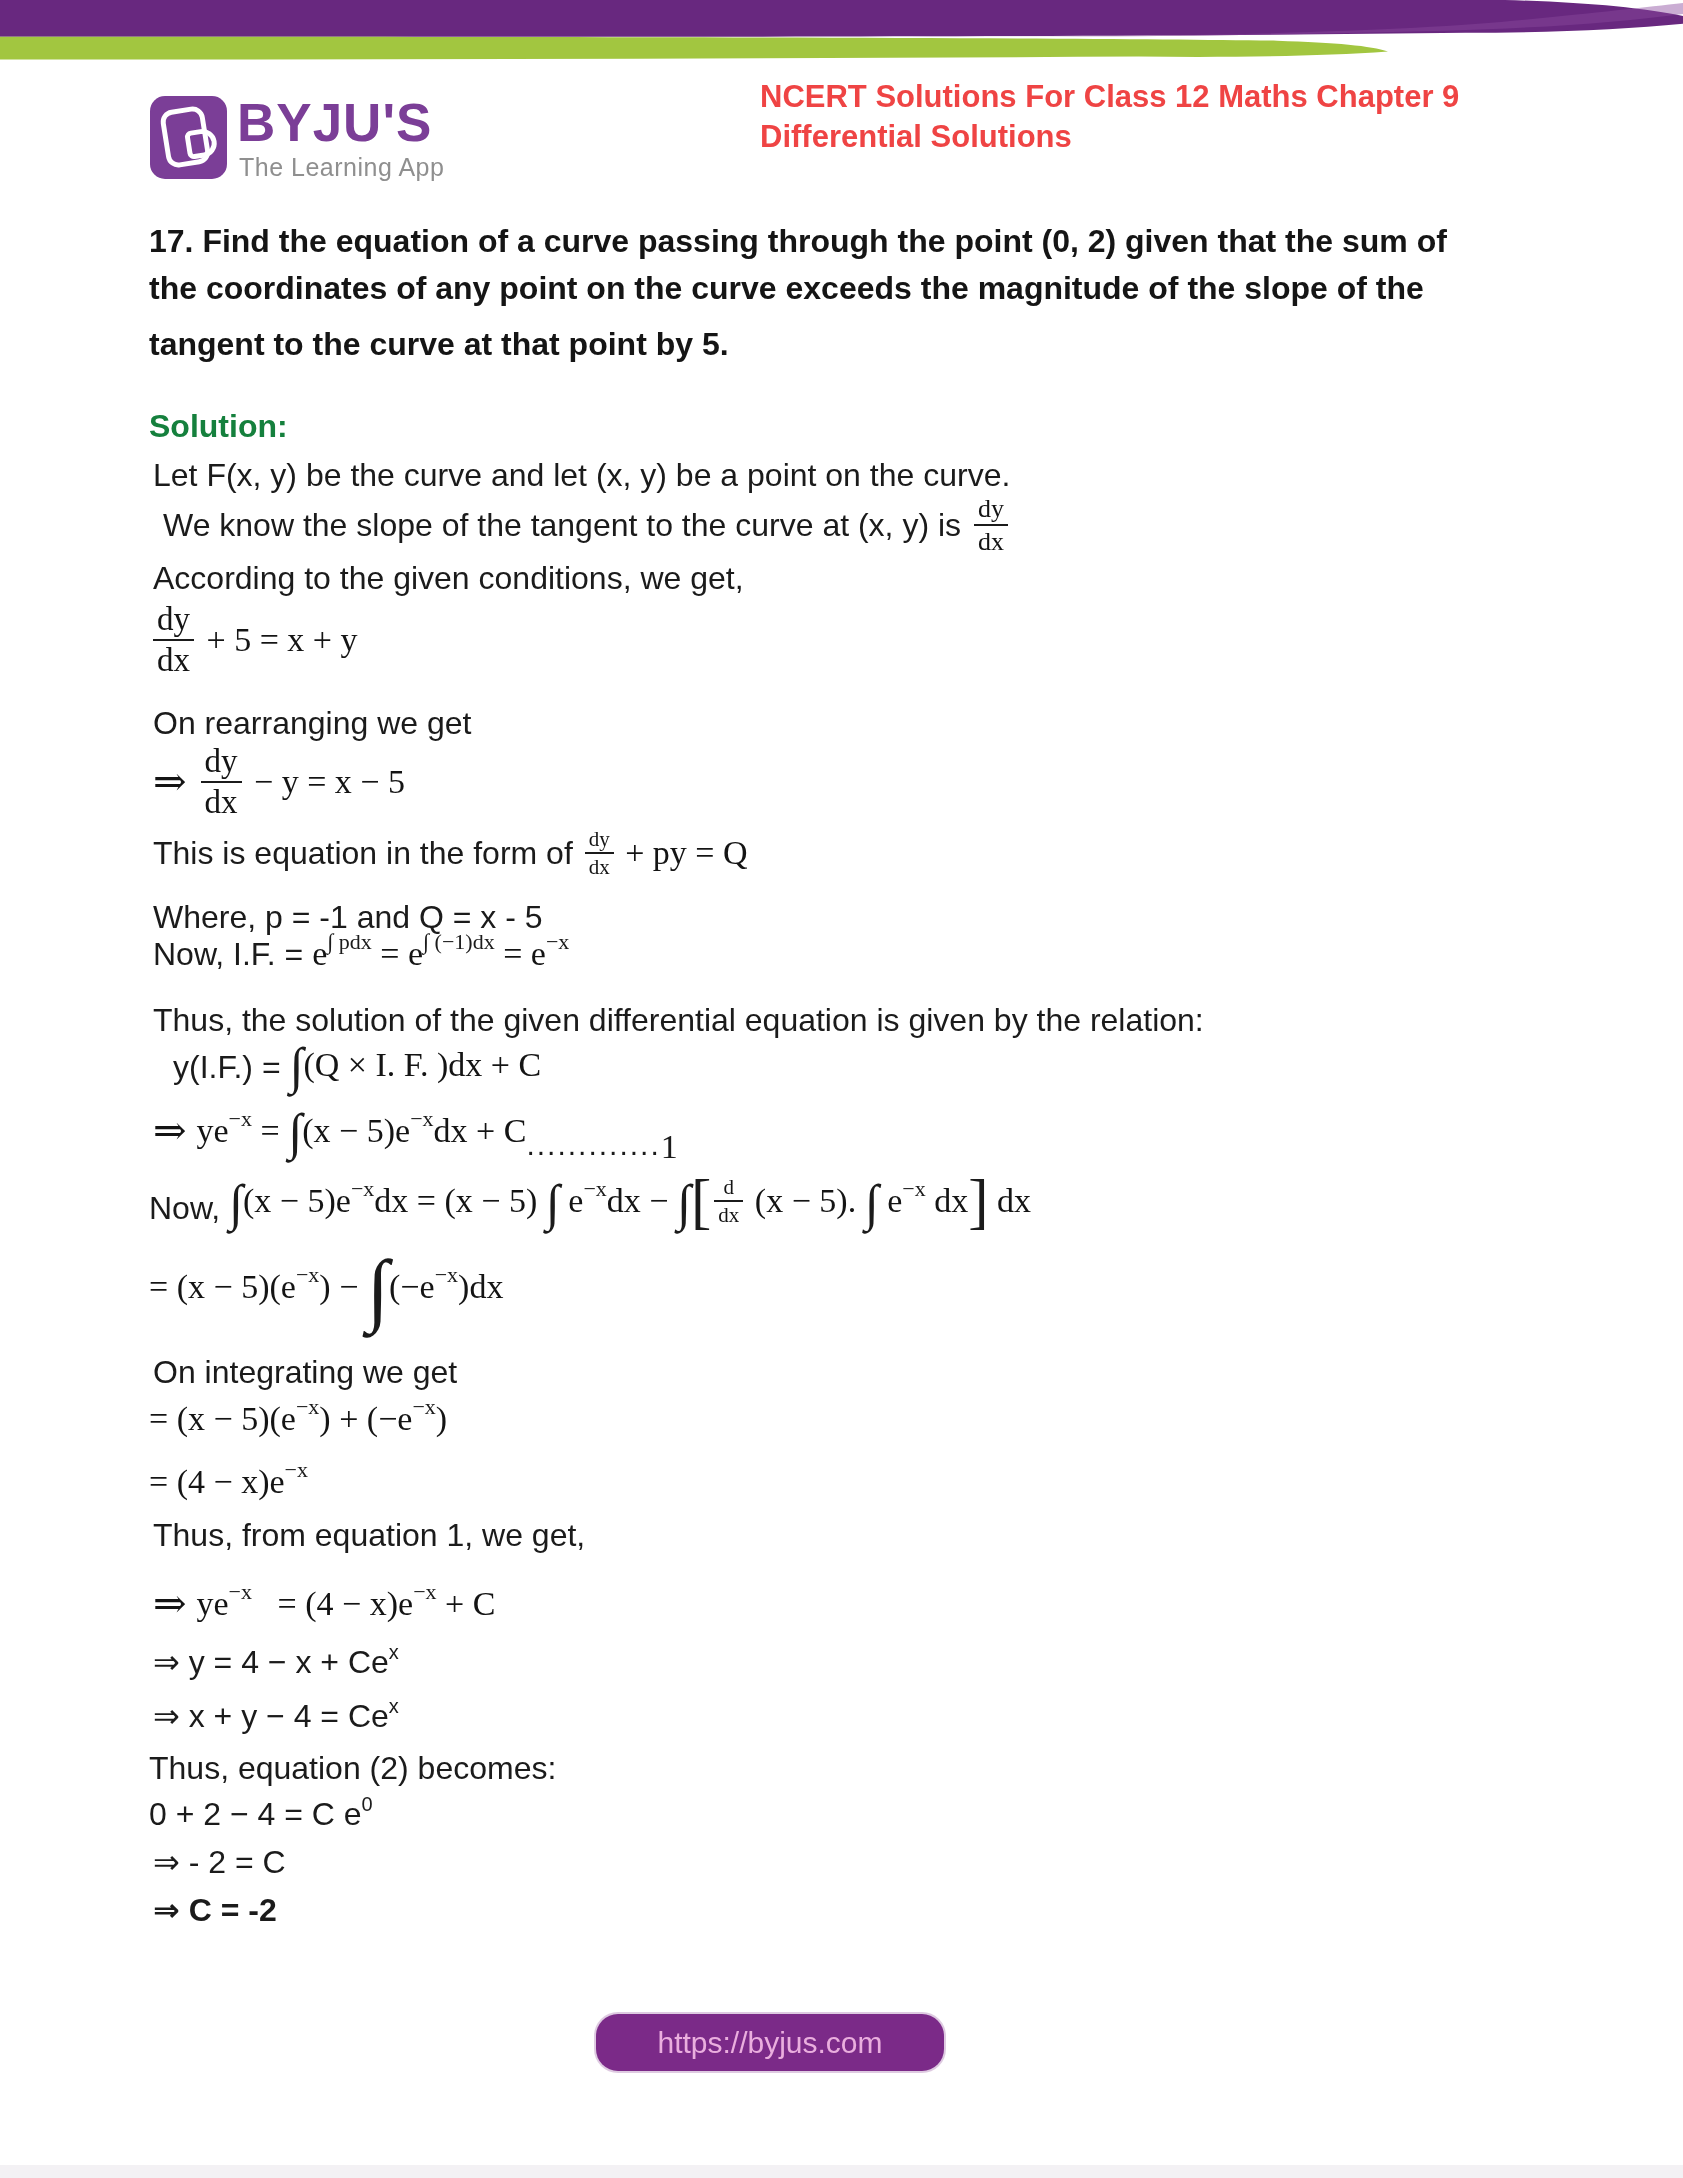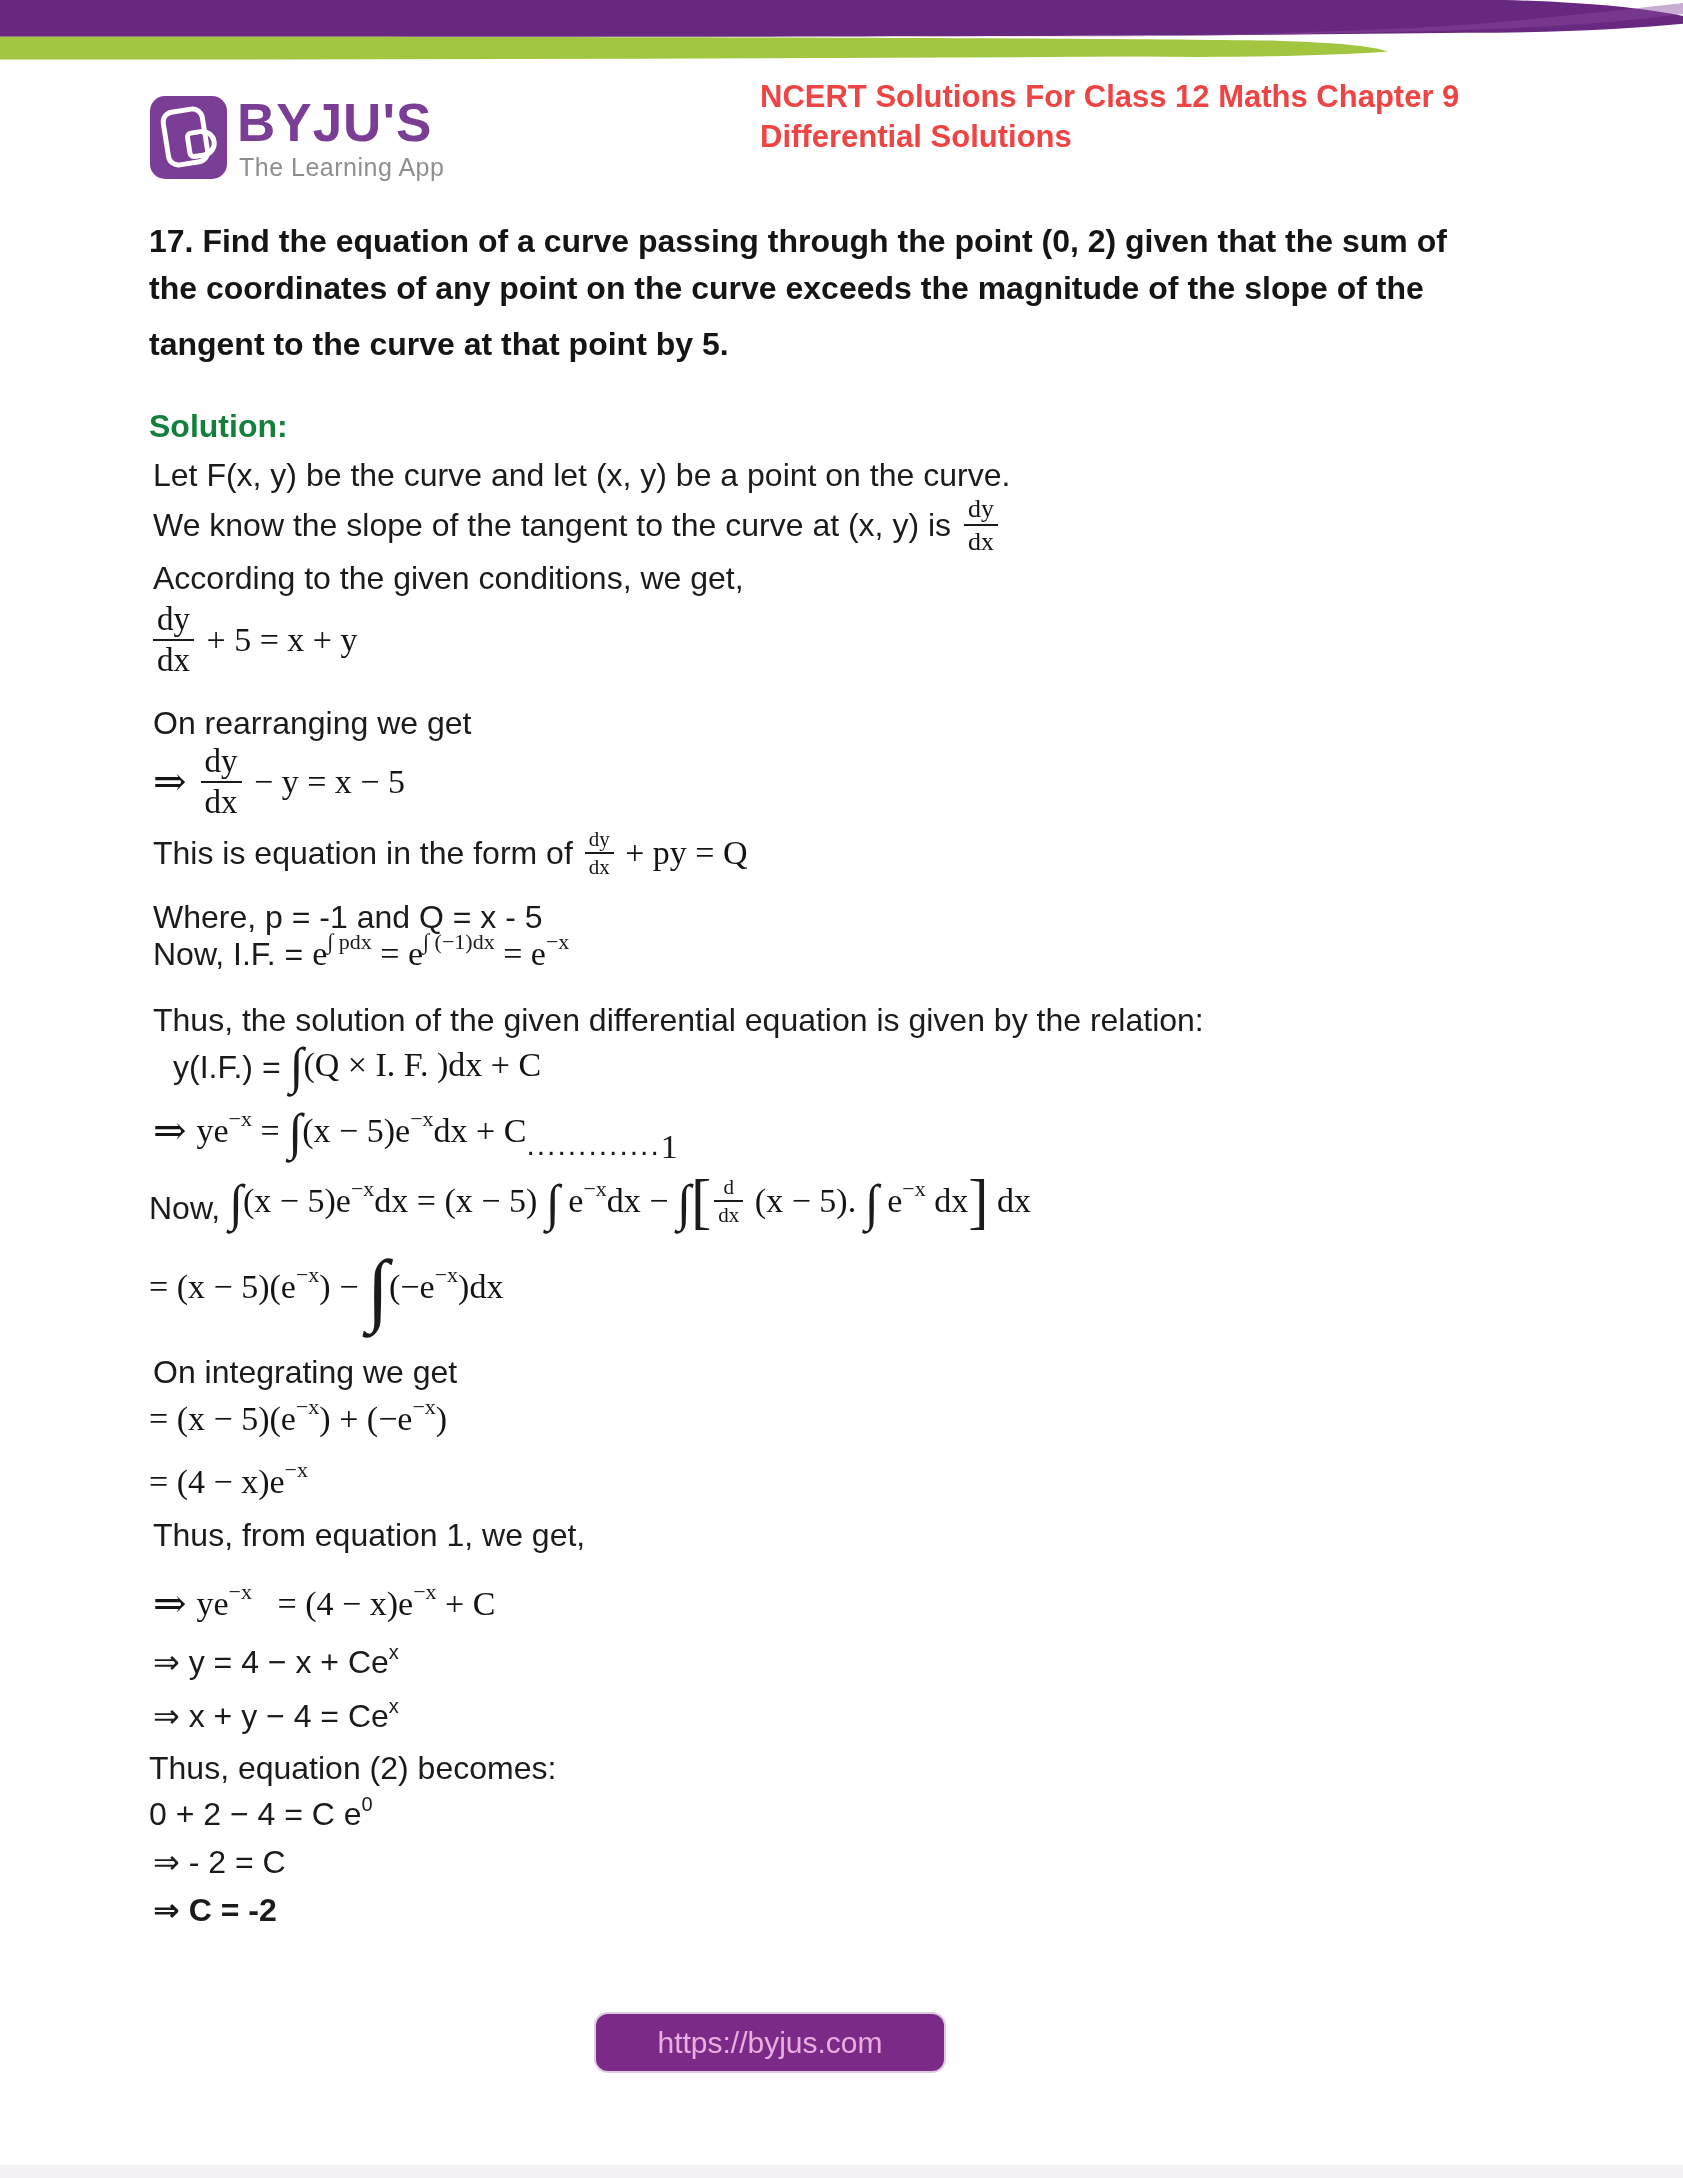--- a/index.html
+++ b/index.html
@@ -48,21 +48,21 @@
   .frac.sm{font-size:21px;margin:0 3px;}
   .int-mid{font-size:51px;line-height:.9;transform:translateY(2px);}
   .int-big{font-size:81px;line-height:.85;transform:translateY(2px);}
   .brk{font-size:61px;line-height:.9;font-weight:400;transform:translateY(1px);}
   .dots{font-size:30px;letter-spacing:2px;transform:translateY(14px);}
   .low{font-size:34px;transform:translateY(16px);}
   .va-end{align-self:flex-end;padding-bottom:2px;}
 
   
   .footer-btn{
-    position:absolute;left:596px;top:2014px;width:348px;height:57px;border-radius:12px;
+    position:absolute;left:596px;top:2014px;width:348px;height:57px;border-radius:22px;
     background:var(--button-bg,#7b2a88);
     display:flex;align-items:center;justify-content:center;
     font-size:30px;color:var(--button-text,#eaaede);text-decoration:none;
     box-shadow:0 0 0 2px rgba(123,42,136,.25);
   }
   .bottom-strip{position:absolute;left:0;top:2165px;width:1683px;height:13px;background:#f3f1f4;}
 </style>
 </head>
 <body>
 
@@ -89,21 +89,21 @@
 <div class="page-title l2">Differential Solutions</div>
 
 <div class="qline" style="top:223px">17. Find the equation of a curve passing through the point (0, 2) given that the sum of</div>
 <div class="qline" style="top:270px">the coordinates of any point on the curve exceeds the magnitude of the slope of the</div>
 <div class="qline" style="top:326px">tangent to the curve at that point by 5.</div>
 
 <div class="sol-label">Solution:</div>
 
 <main id="solution-body">
     <div class="line" style="top: 457px; left: 153px;"><span class="sans t32">Let F(x, y) be the curve and let (x, y) be a point on the curve.</span></div>
-    <div class="line" style="top: 495px; left: 153px;"><span class="sans t32">We know the slope of the tangent to the curve at (x, y) is </span><span class="frac mid serif"><span class="num">dy</span><span class="den">dx</span></span></div>
+    <div class="line" style="top: 495px; left: 163px;"><span class="sans t32">We know the slope of the tangent to the curve at (x, y) is </span><span class="frac mid serif"><span class="num">dy</span><span class="den">dx</span></span></div>
     <div class="line" style="top: 560px; left: 153px;"><span class="sans t32">According to the given conditions, we get,</span></div>
     <div class="line" style="top: 602px; left: 149px;"><span class="frac lg serif"><span class="num">dy</span><span class="den">dx</span></span><span class="serif m34"> + 5 = x + y</span></div>
     <div class="line" style="top: 705px; left: 153px;"><span class="sans t32">On rearranging we get</span></div>
     <div class="line" style="top: 744px; left: 153px;"><span class="serif arr">⇒ </span><span class="frac lg serif"><span class="num">dy</span><span class="den">dx</span></span><span class="serif m34"> − y = x − 5</span></div>
     <div class="line" style="top: 828px; left: 153px;"><span class="sans t32">This is equation in the form of </span><span class="frac sm serif"><span class="num">dy</span><span class="den">dx</span></span><span class="serif m34"> + py = Q</span></div>
     <div class="line" style="top: 899px; left: 153px;"><span class="sans t32">Where, p = -1 and Q = x - 5</span></div>
     <div class="line" style="top: 935px; left: 153px;"><span class="sans t32">Now, I.F. = </span><span class="serif m34">e</span><span class="sup serif">∫ pdx</span><span class="serif m34"> = e</span><span class="sup serif">∫ (−1)dx</span><span class="serif m34"> = e</span><span class="sup serif">−x</span></div>
     <div class="line" style="top: 1002px; left: 153px;"><span class="sans t32">Thus, the solution of the given differential equation is given by the relation:</span></div>
     <div class="line" style="top: 1042px; left: 153px; margin-left: 20px;"><span class="sans t32 va-end">y(I.F.) = </span><span class="serif int-mid">∫</span><span class="serif m34">(Q × I. F. )dx + C</span></div>
     <div class="line" style="top: 1107px; left: 153px;"><span class="serif arr">⇒ </span><span class="serif m34">ye</span><span class="sup serif">−x</span><span class="serif m34"> = </span><span class="serif int-mid">∫</span><span class="serif m34">(x − 5)e</span><span class="sup serif">−x</span><span class="serif m34">dx + C</span><span class="sans dots">.............</span><span class="serif low">1</span></div>

